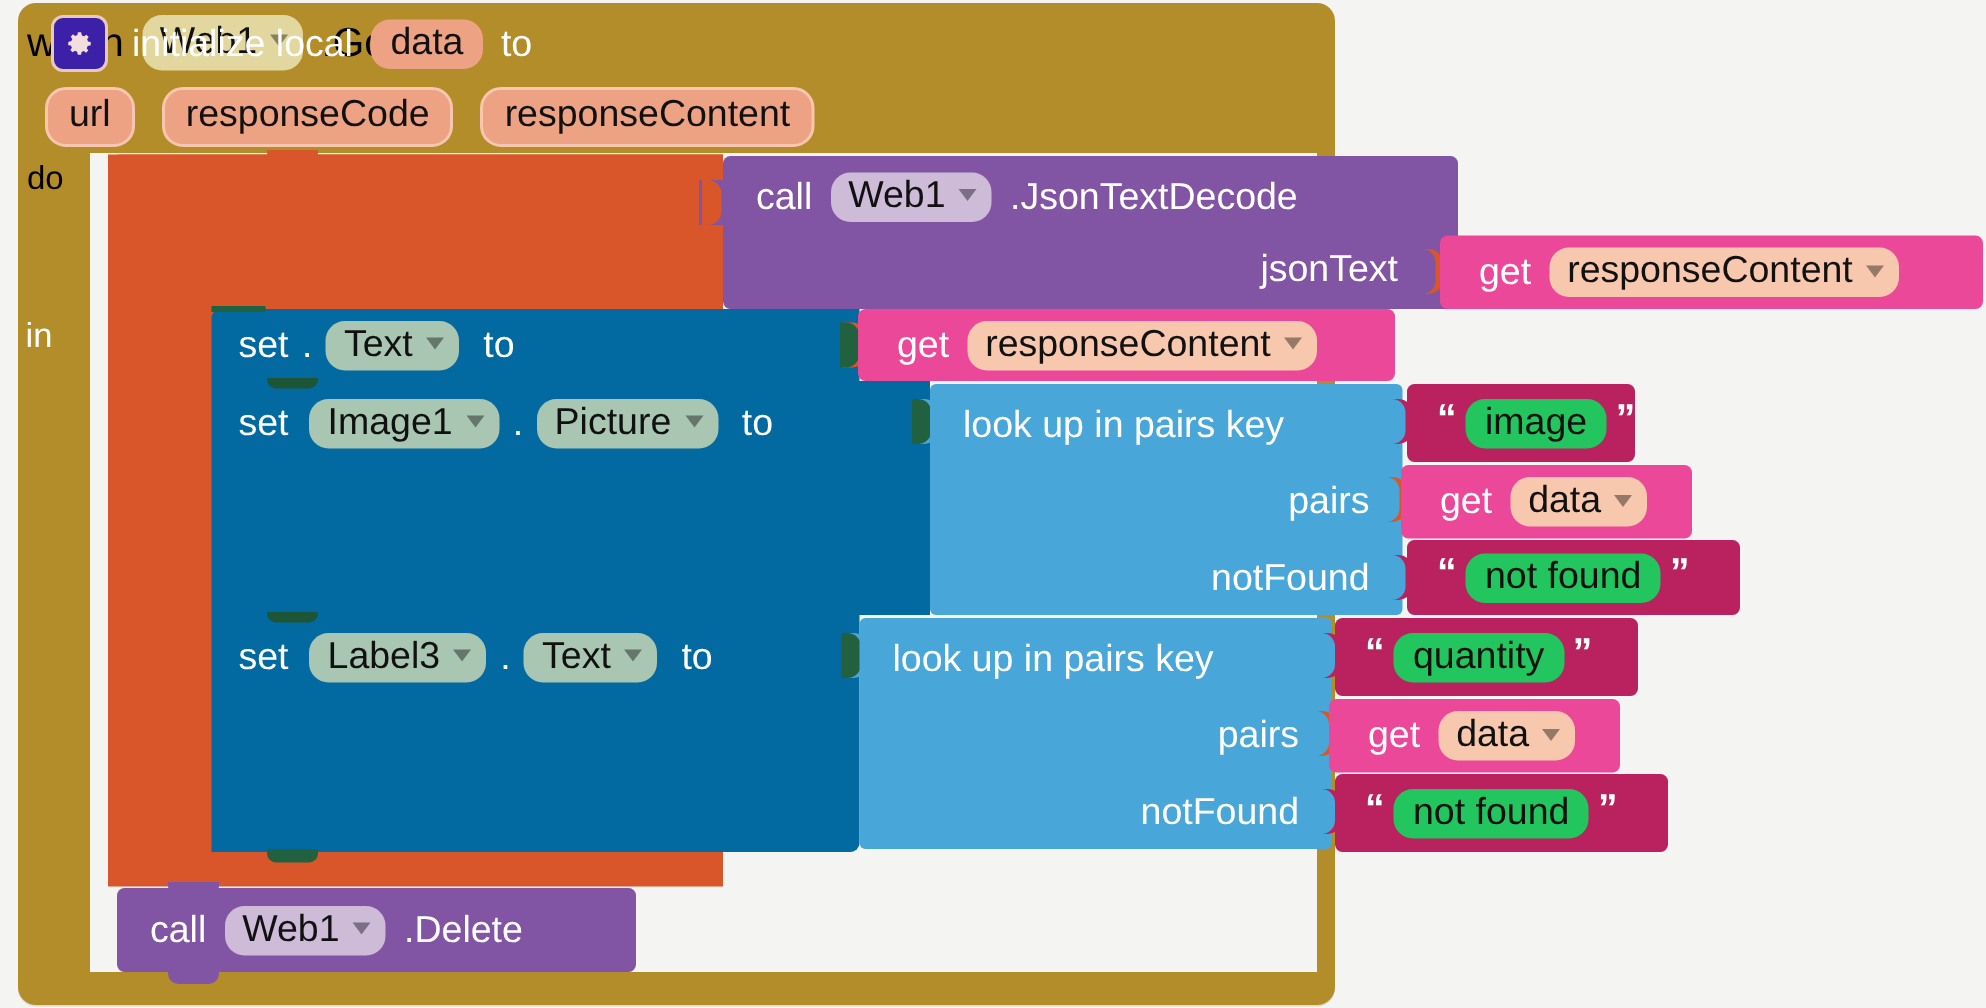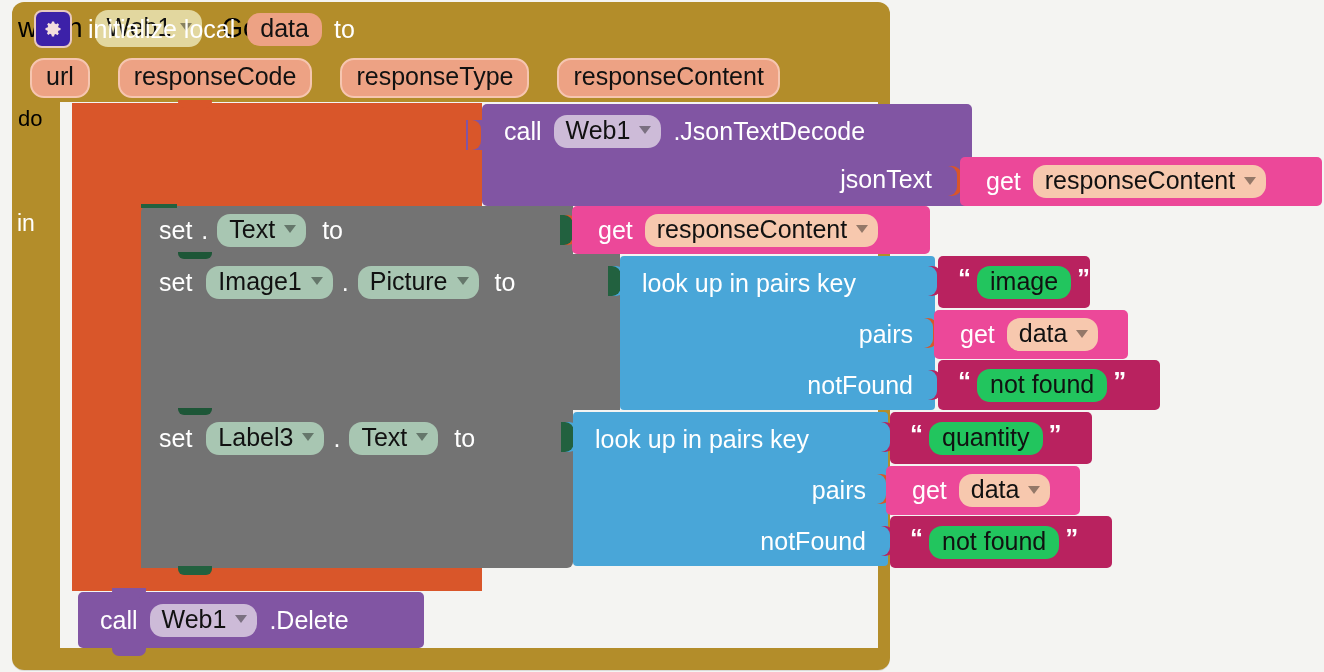--- a/index.html
+++ b/index.html
@@ -77,21 +77,21 @@
     left: 18px; top: 8px;
     height: 40px;
     display: flex; align-items: center;
     font-size: 27px;
   }
   .event-title .field { background: #e2d79f; }
   .event-params {
     position: absolute;
     left: 30px; top: 58px;
     height: 40px;
-    display: flex; align-items: flex-end; gap: 28px;
+    display: flex; align-items: flex-end; gap: 18px;
   }
   .param-chip {
     background: #eda284;
     border: 2px solid #f6c6b0;
     border-radius: 14px;
     padding: 2px 14px 5px 14px;
     color: #111;
     font-size: 25px;
   }
   #do-label {
@@ -174,21 +174,21 @@
   #get-responsecontent-1 { left: 960px; top: 157px; width: 362px; height: 49px; }
   #get-responsecontent-1 .row { padding-left: 26px; }
   #get-responsecontent-2 { left: 572px; top: 206px; width: 358px; height: 48px; }
   #get-responsecontent-2 .row { padding-left: 26px; }
   #get-data-1 { left: 934px; top: 310px; width: 194px; height: 49px; }
   #get-data-1 .row { padding-left: 26px; }
   #get-data-2 { left: 886px; top: 466px; width: 194px; height: 49px; }
   #get-data-2 .row { padding-left: 26px; }
 
   
-  .setblk { background: #737373; }
+  .setblk { background: #0369a1; }
   .setblk .field { background: #a8c6b2; }
   .setblk .dot { margin: 0 9px; color: #fff; font-size: 25px; }
   #set-label1 { left: 141px; top: 206px; width: 432px; height: 48px; border-radius: 6px 0 0 0; }
   #set-label1 .row { padding-left: 18px; }
   #set-image1 { left: 141px; top: 254px; width: 479px; height: 156px; }
   #set-image1 .row { height: 56px; padding-left: 18px; }
   #set-label3 { left: 141px; top: 410px; width: 432px; height: 158px; border-radius: 0 0 6px 0; }
   #set-label3 .row { height: 56px; padding-left: 18px; }
 
   
@@ -257,21 +257,20 @@
     <span class="field" style="margin:0 12px;">
       <span>Web1</span>
       <span class="caret"></span>
     </span>
     <span>.GotText</span>
   </div>
 
   <div class="event-params">
     <span class="param-chip">url</span>
     <span class="param-chip">responseCode</span>
-    <span class="param-chip">responseType</span>
     <span class="param-chip">responseContent</span>
   </div>
 
   <div id="do-label">do</div>
 
   <div class="blk" id="init-local"></div>
   <div class="blk" id="init-local-top-ext"></div>
   <div class="blk" id="init-local-foot"></div>
 
   <div class="blk" id="init-local-hdr">

